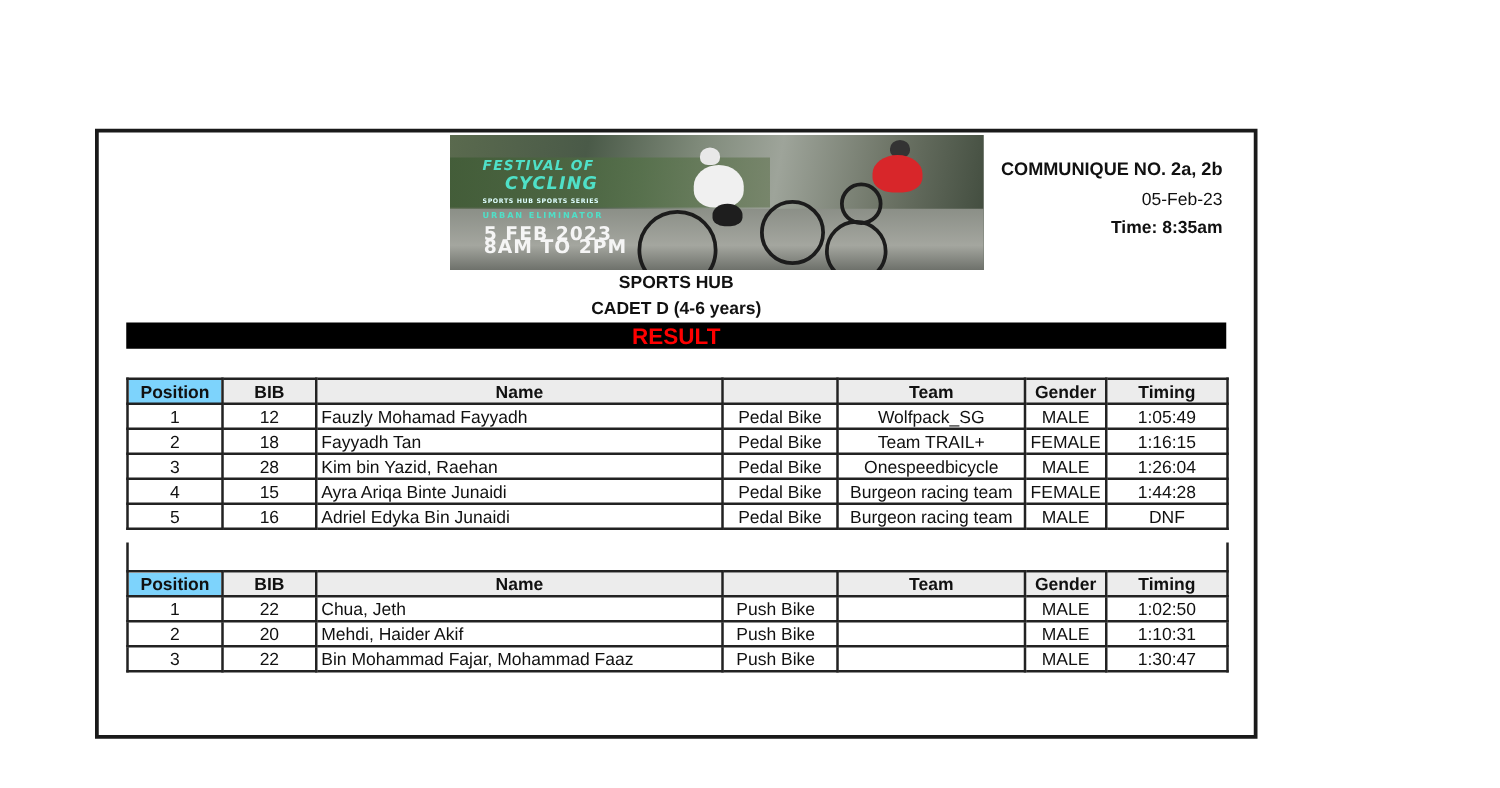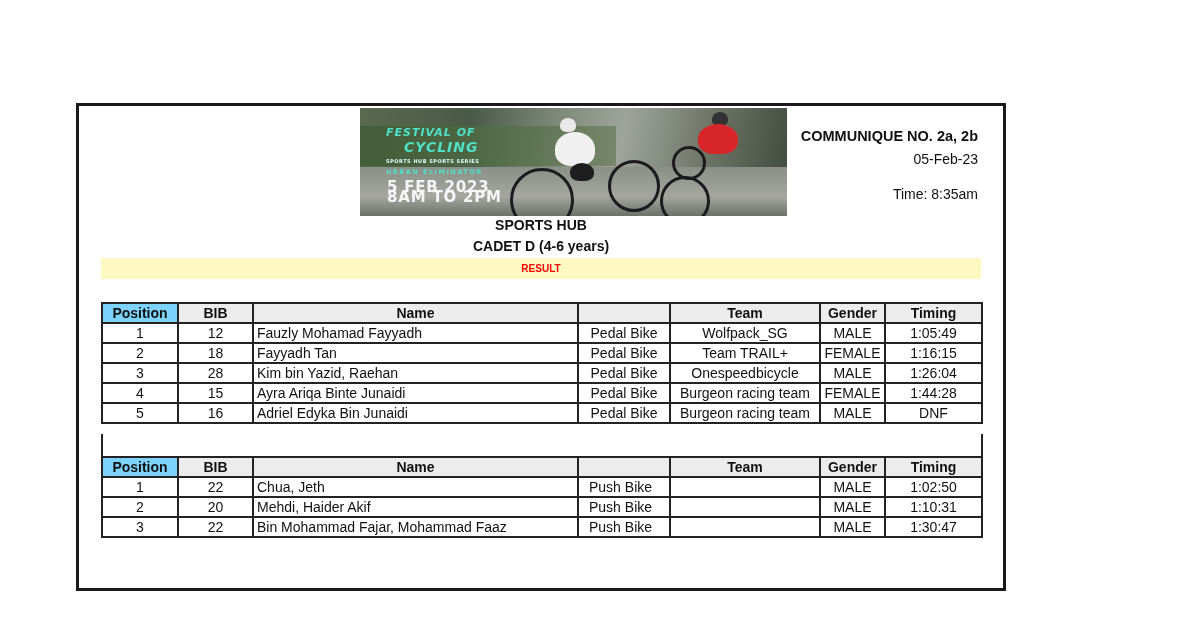--- a/index.html
+++ b/index.html
@@ -29,27 +29,27 @@
   .b-fest { left: 26px; top: 18px; font-size: 11px; font-style: italic; color: #4fe0c8; letter-spacing: 1px; }
   .b-cyc { left: 44px; top: 31px; font-size: 14px; font-style: italic; color: #4fe0c8; letter-spacing: 1px; }
   .b-series { left: 26px; top: 50px; font-size: 5px; color: #dfffff; letter-spacing: .5px; }
   .b-urban { left: 26px; top: 60px; font-size: 6.5px; color: #4fe0c8; letter-spacing: 1.5px; }
   .b-date { left: 27px; top: 74px; font-size: 15px; color: #f5f5f5; letter-spacing: .8px; line-height: 10px; }
   .bike { position: absolute; border: 3px solid #1c1c1c; border-radius: 50%; }
   .rider { position: absolute; border-radius: 50% 50% 40% 40%; }
   .hdr-right { position: absolute; right: 222px; text-align: right; font-size: 14px; color: #111; }
   .h-comm { top: 128px; font-weight: bold; font-size: 14.5px; }
   .h-date { top: 151px; }
-  .h-time { top: 186px; }
+  .h-time { top: 173px; font-weight: bold; }
   .center-title { position: absolute; left: 101px; width: 880px; text-align: center; font-weight: bold; font-size: 14px; }
   .t-venue { top: 217px; }
   .t-cat { top: 238px; }
   .result-bar {
     position: absolute; left: 101px; top: 258px; width: 880px; height: 21px;
-    background: #fef9c3; text-align: center; color: #ff0000; font-weight: bold; font-size: 10px; line-height: 22px;
+    background: #000000; text-align: center; color: #ff0000; font-weight: bold; font-size: 18px; line-height: 22px;
   }
   table.res {
     position: absolute; left: 101px; width: 880px; border-collapse: collapse; table-layout: fixed;
     font-size: 14px;
   }
   table.res td, table.res th {
     border: 2px solid #222; height: 18px; padding: 0 3px; white-space: nowrap; overflow: hidden; line-height: 18px;
   }
   table.res th { background: #ececec; font-weight: bold; text-align: center; }
   table.res th.nounder { text-decoration: none; background: #7dd3fc; }

